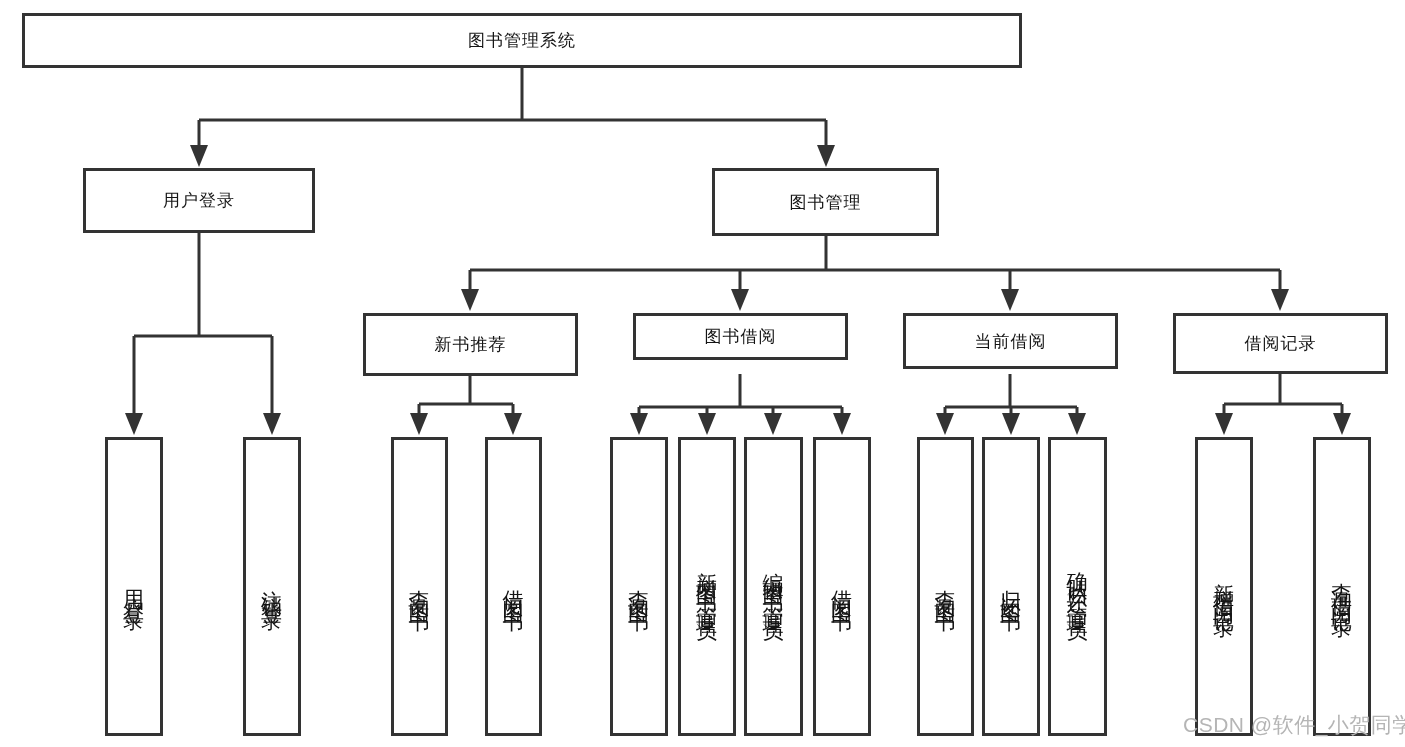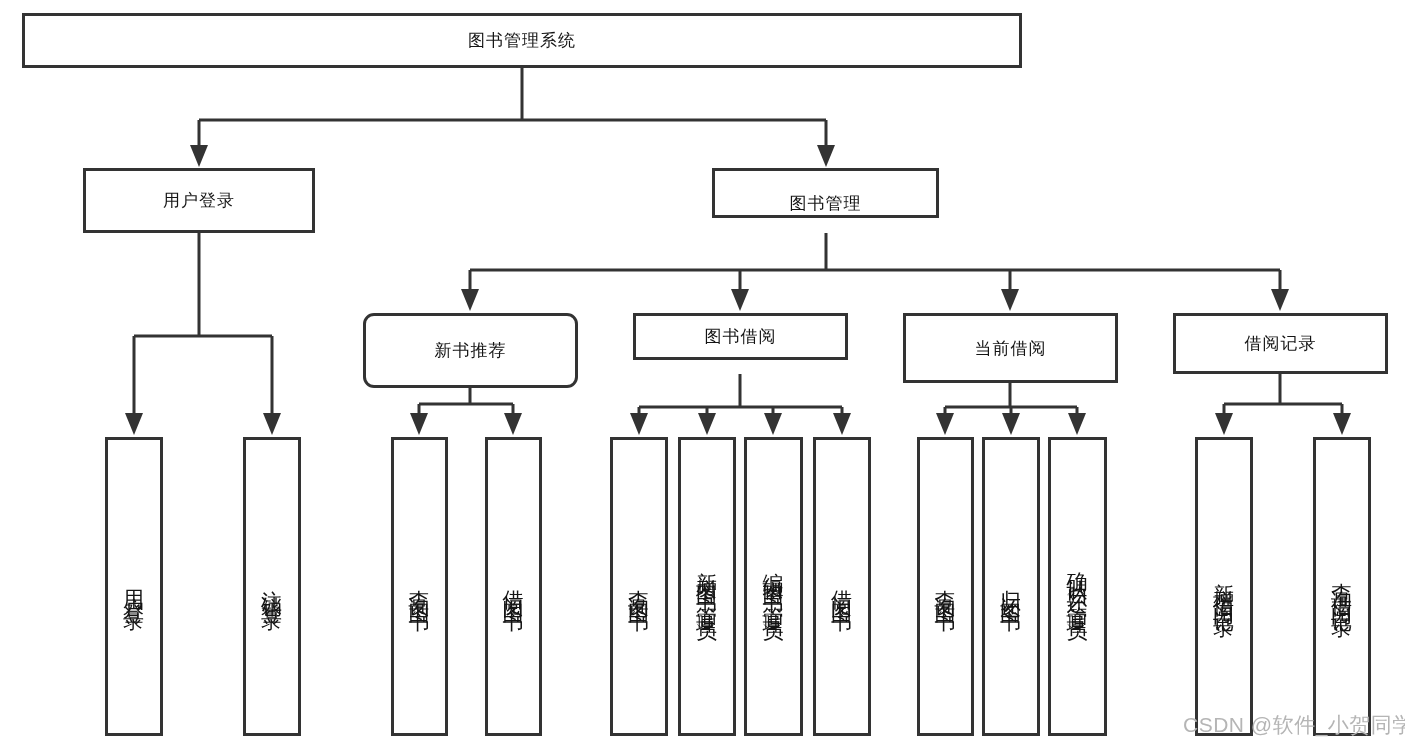--- a/index.html
+++ b/index.html
@@ -106,31 +106,31 @@
     </g>
   </svg>
 
   <div class="box h" style="left:22px; top:13px; width:1000px; height:55px;">
     <span>图书管理系统</span>
   </div>
 
   <div class="box h" style="left:83px; top:168px; width:232px; height:65px;">
     <span>用户登录</span>
   </div>
-  <div class="box h" style="left:712px; top:168px; width:227px; height:50px;align-items:flex-end;">
+  <div class="box h" style="left:712px; top:168px; width:227px; height:68px;">
     <span>图书管理</span>
   </div>
 
-  <div class="box h" style="left:363px; top:313px; width:215px; height:75px;border-radius:11px;">
+  <div class="box h" style="left:363px; top:313px; width:215px; height:63px;">
     <span>新书推荐</span>
   </div>
   <div class="box h" style="left:633px; top:313px; width:215px; height:47px;">
     <span>图书借阅</span>
   </div>
-  <div class="box h" style="left:903px; top:313px; width:215px; height:70px;">
+  <div class="box h" style="left:903px; top:313px; width:215px; height:56px;">
     <span>当前借阅</span>
   </div>
   <div class="box h" style="left:1173px; top:313px; width:215px; height:61px;">
     <span>借阅记录</span>
   </div>
 
   <div class="box v" style="left:105px; top:437px; width:58px; height:299px;">
     <span>用户登录</span>
   </div>
   <div class="box v" style="left:243px; top:437px; width:58px; height:299px;">

